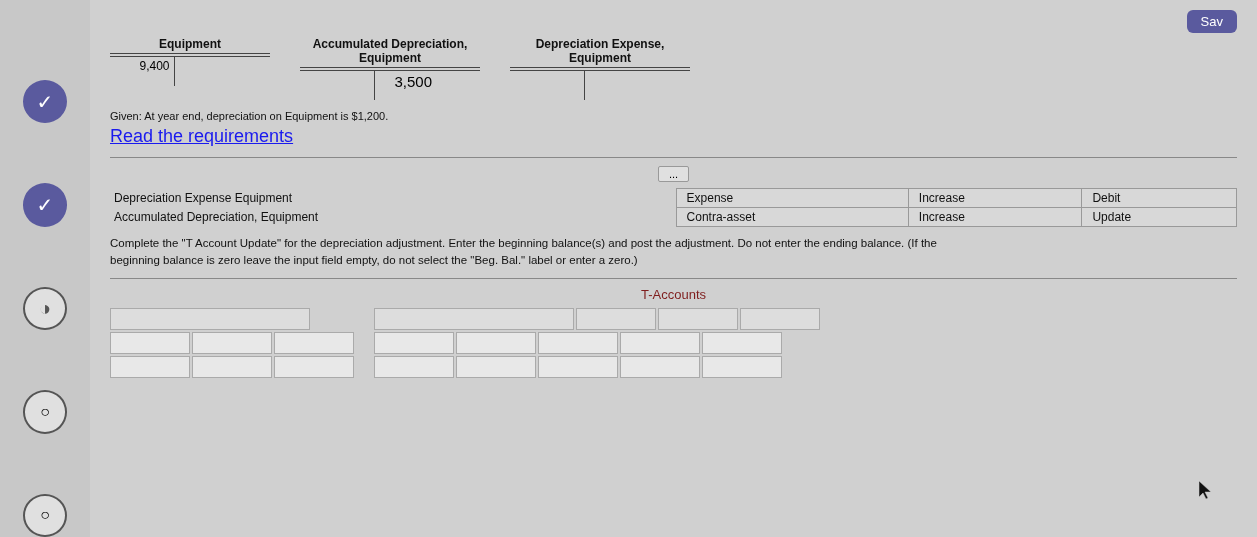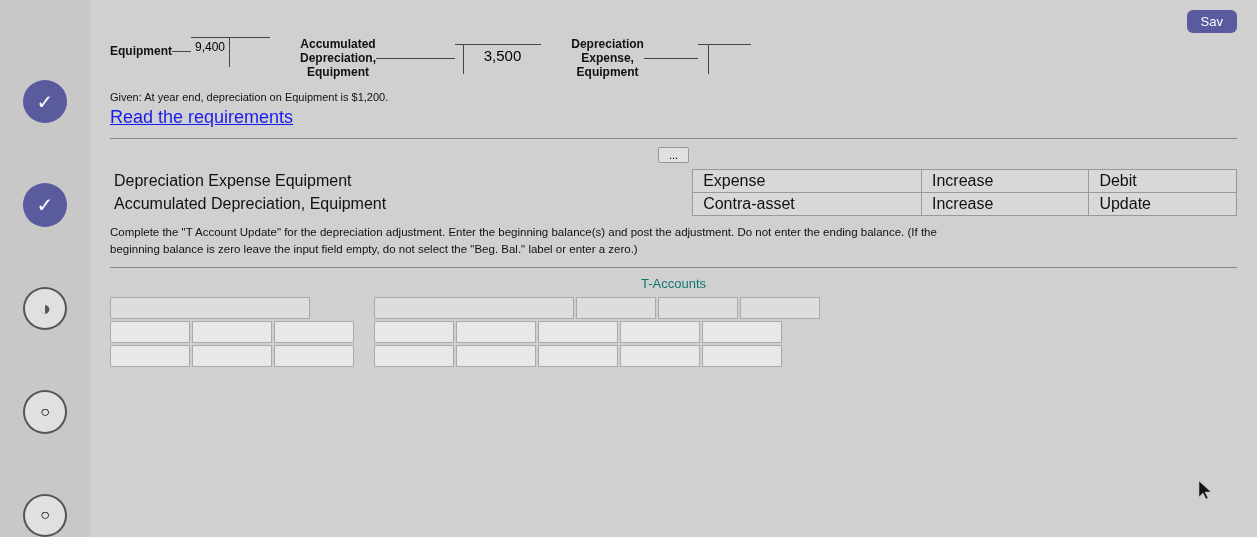--- a/index.html
+++ b/index.html
@@ -97,21 +97,21 @@
     
     .t-accounts-before {
       display: flex;
       gap: 30px;
       margin-bottom: 10px;
       align-items: flex-start;
     }
 
     .t-account {
       display: flex;
-      flex-direction: row;
+      flex-direction: column;
       align-items: center;
       min-width: 160px;
     }
 
     .t-account-title {
       font-size: 12px;
       font-weight: bold;
       text-align: center;
       margin-bottom: 2px;
       color: #111;
@@ -187,21 +187,21 @@
       font-size: 11px;
       cursor: pointer;
       border-radius: 2px;
     }
 
     
     .account-table {
       width: 100%;
       border-collapse: collapse;
       margin-bottom: 8px;
-      font-size: 16px;
+      font-size: 12px;
     }
 
     .account-table td {
       padding: 2px 10px;
       border: 1px solid #999;
       background: #d8d8d8;
       color: #111;
     }
 
     .account-table td:first-child {
@@ -215,21 +215,21 @@
       font-size: 11.5px;
       color: #111;
       margin-bottom: 8px;
       line-height: 1.5;
     }
 
     
     .t-accounts-label {
       text-align: center;
       font-size: 13px;
-      color: #0f766e;
+      color: #7f1d1d;
       margin-bottom: 6px;
     }
 
     
     .input-grid-container {
       display: flex;
       gap: 20px;
     }
 
     .input-row {

